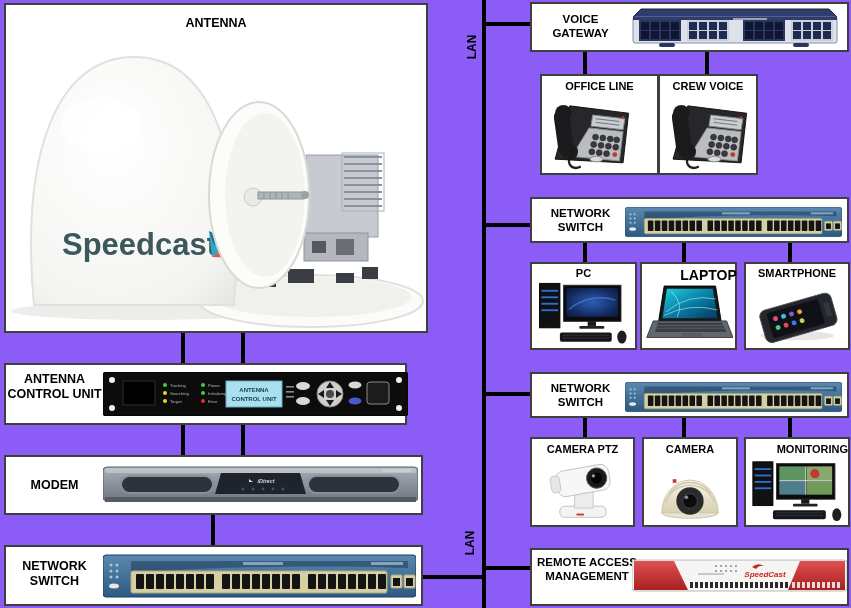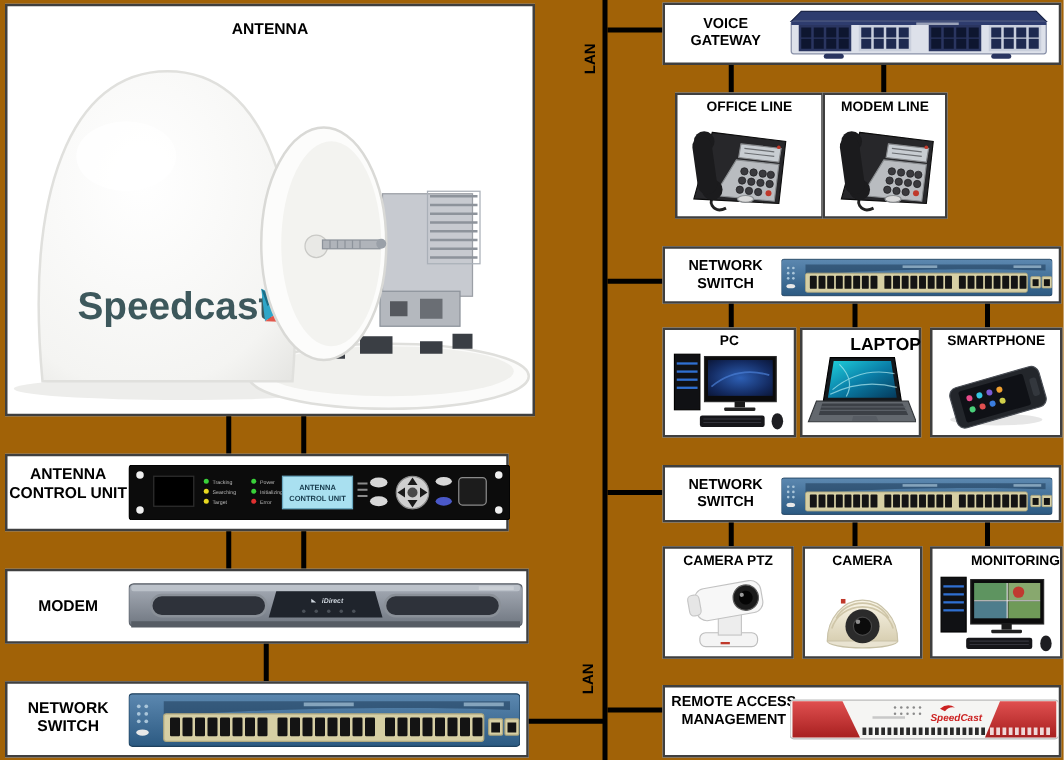--- a/index.html
+++ b/index.html
@@ -1,16 +1,16 @@
 <!DOCTYPE html>
 <html><head>
 <meta charset="utf-8">
 <style>
   html,body { margin:0; padding:0; background:#fff; }
-  .stage { position:relative; width:851px; height:608px; background:#a16207;
+  .stage { position:relative; width:851px; height:608px; background:#8b5cf6;
            font-family:"Liberation Sans", sans-serif; overflow:hidden; }
   .box { position:absolute; border:2px solid #3f3f3f; background:#fff; box-sizing:border-box; }
   .lbl { position:absolute; font-weight:bold; color:#000; text-align:center; line-height:1.22; }
   .conn { position:absolute; background:#000; }
   .vlabel { position:absolute; font-weight:bold; font-size:12px; color:#000;
             width:36px; text-align:center; transform:rotate(-90deg); }
   .dev { position:absolute; }
   svg text { font-family:"Liberation Sans", sans-serif; }
 </style>
 </head>
@@ -440,21 +440,21 @@
   <div class="conn" style="left:705px; top:52px; width:4px; height:22px;"></div>
 
   <div class="box" style="left:540px; top:74px; width:119px; height:101px;">
     <div class="lbl" style="left:0; top:4px; width:100%; font-size:11px;">OFFICE LINE</div>
     <svg class="dev" style="left:2px; top:17px;" width="92" height="79" viewBox="0 0 100 86">
         <use href="#sym-phone"></use>
       </svg>
   </div>
 
   <div class="box" style="left:658px; top:74px; width:100px; height:101px;">
-    <div class="lbl" style="left:0; top:4px; width:100%; font-size:11px;">MODEM LINE</div>
+    <div class="lbl" style="left:0; top:4px; width:100%; font-size:11px;">CREW VOICE</div>
     <svg class="dev" style="left:2px; top:17px;" width="92" height="79" viewBox="0 0 100 86">
         <use href="#sym-phone"></use>
       </svg>
   </div>
 
   <div class="conn" style="left:486px; top:223px; width:44px; height:4px;"></div>
 
   <div class="box" style="left:530px; top:197px; width:319px; height:46px;">
     <div class="lbl" style="left:2px; top:7px; width:93px; font-size:11.5px;">NETWORK SWITCH</div>
     <svg class="dev" style="left:93px; top:7px;" width="217" height="32" viewBox="0 0 313 46">

